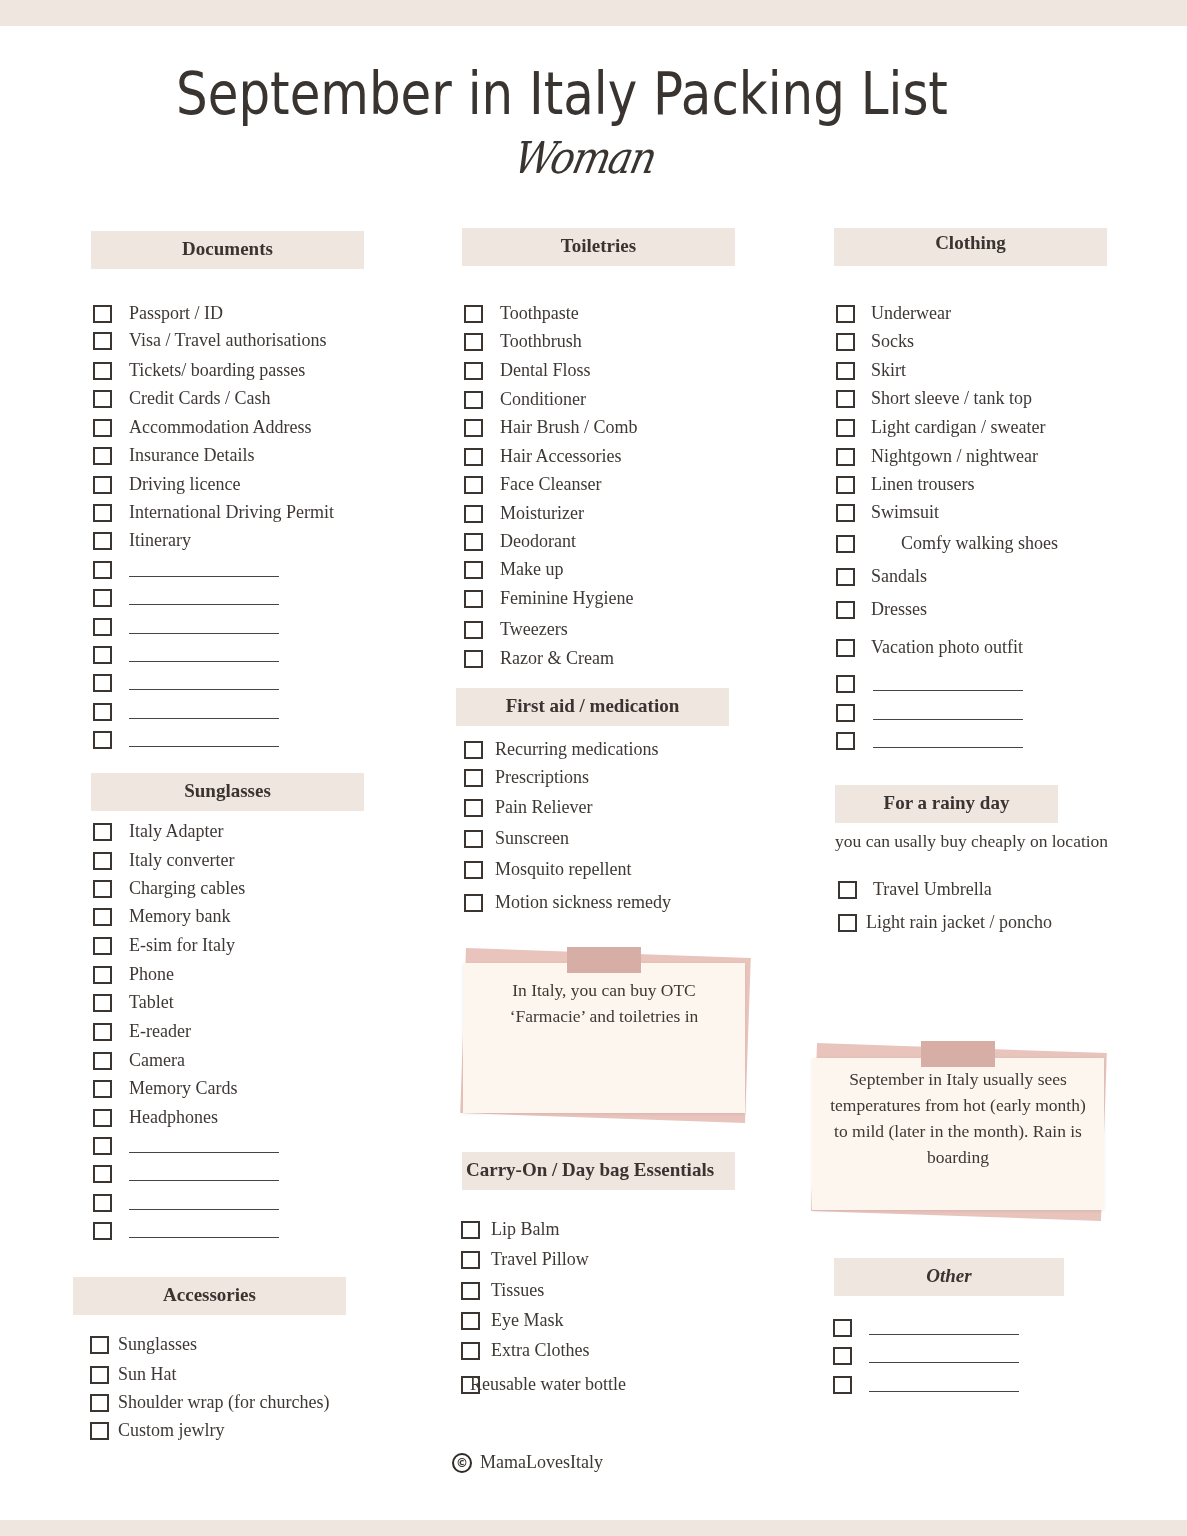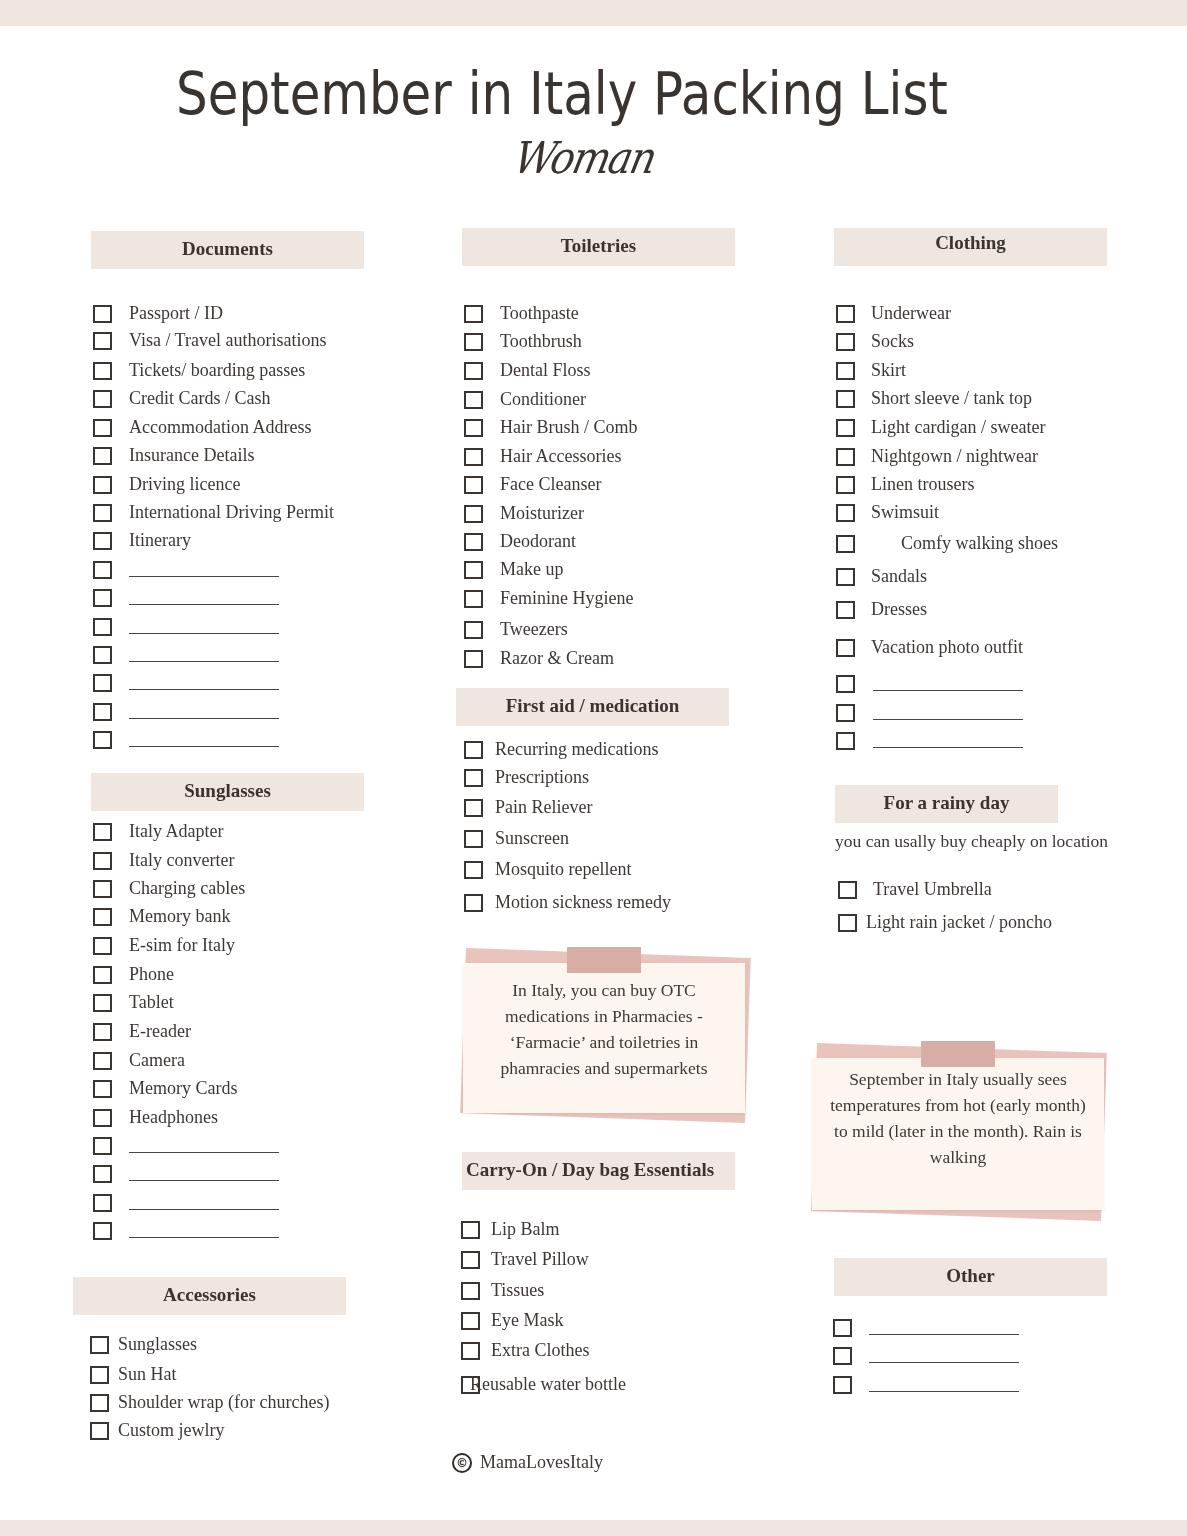--- a/index.html
+++ b/index.html
@@ -42,21 +42,21 @@
 <div class="subtitle">Woman</div>
 
 <div class="hdr" style="left:91px; top:231px; width:273px;">Documents</div>
 <div class="hdr" style="left:91px; top:773px; width:273px;">Sunglasses</div>
 <div class="hdr" style="left:73px; top:1277px; width:273px;">Accessories</div>
 <div class="hdr" style="left:462px; top:228px; width:273px;">Toiletries</div>
 <div class="hdr" style="left:456px; top:688px; width:273px;">First aid / medication</div>
 <div class="hdr" style="left:462px; top:1152px; width:273px; text-align:left; padding-left:4px;">Carry-On  / Day bag Essentials</div>
 <div class="hdr" style="left:834px; top:228px; width:273px; line-height:30px;">Clothing</div>
 <div class="hdr" style="left:835px; top:785px; width:223px;">For a rainy day</div>
-<div class="hdr" style="left:834px; top:1258px; width:273px;">Other</div>
+<div class="hdr" style="left:834px; top:1258px; width:230px;font-style:italic;">Other</div>
 
 <div id="lists">
     <div class="cb" style="left: 93px; top: 305px;"></div>
     <div class="lbl" style="left: 129px; top: 302px;">Passport /  ID</div>
     <div class="cb" style="left: 93px; top: 332px;"></div>
     <div class="lbl" style="left: 129px; top: 329px;">Visa / Travel authorisations</div>
     <div class="cb" style="left: 93px; top: 362px;"></div>
     <div class="lbl" style="left: 129px; top: 359px;">Tickets/ boarding passes</div>
     <div class="cb" style="left: 93px; top: 390px;"></div>
     <div class="lbl" style="left: 129px; top: 387px;">Credit Cards / Cash</div>
@@ -213,34 +213,32 @@
     <div class="cb" style="left: 833px; top: 1376px;"></div>
     <div class="blank" style="left: 869px; top: 1391px;"></div>
   </div>
 
 <div class="muted" style="left:835px; top:831px;">you can usally buy cheaply on location</div>
 
 <div class="note-wrap" style="left:455px; top:945px; width:300px; height:185px;">
   <div class="note-back" style="left:8px; top:8px; width:285px; height:165px; transform:rotate(2deg);"></div>
   <div class="note-front" style="left:8px; top:18px; width:282px; height:150px; padding-top:14px;">
     <div>In Italy, you can buy OTC</div>
-    <div>medications in Pharmacies -</div>
     <div>‘Farmacie’ and toiletries in</div>
-    <div>phamracies and supermarkets</div>
   </div>
   <div class="tape" style="left:112px; top:2px; width:74px; height:26px;"></div>
 </div>
 
 <div class="note-wrap" style="left:808px; top:1038px; width:305px; height:185px;">
   <div class="note-back" style="left:6px; top:10px; width:290px; height:168px; transform:rotate(2deg);"></div>
   <div class="note-front" style="left:4px; top:20px; width:292px; height:152px; padding-top:8px;">
     <div>September in Italy  usually sees</div>
     <div>temperatures from hot (early month)</div>
     <div>to mild (later in the month). Rain is</div>
-    <div>walking</div>
+    <div>boarding</div>
   </div>
   <div class="tape" style="left:113px; top:3px; width:74px; height:26px;"></div>
 </div>
 
 <div class="footer">
   <span class="copy">©</span>
   <span>MamaLovesItaly</span>
 </div>
 
 </body></html>

